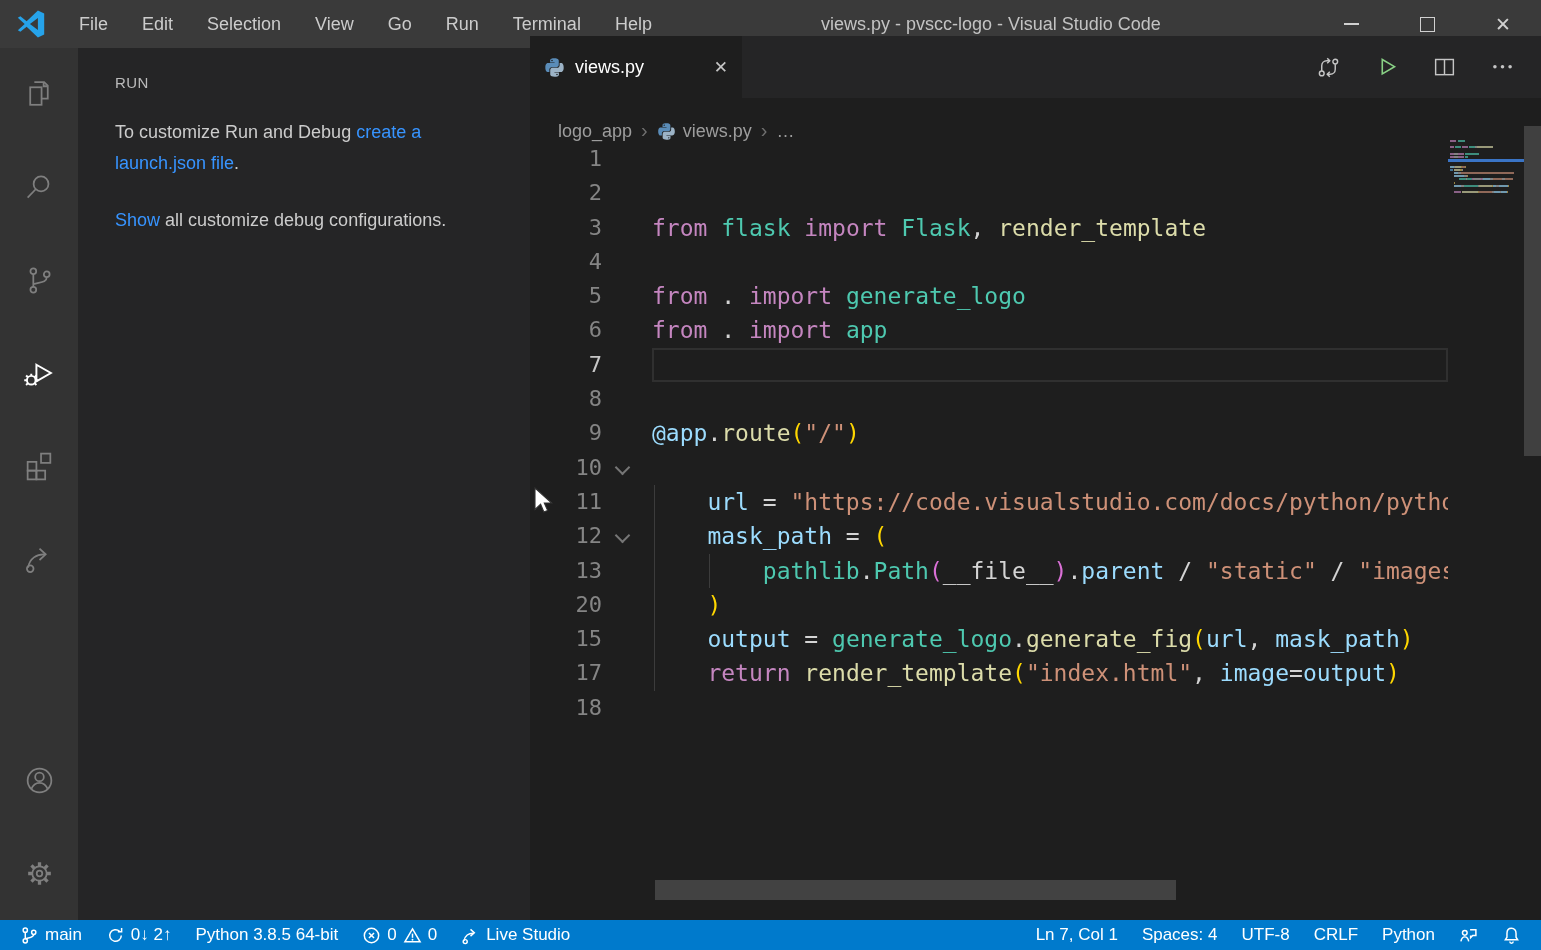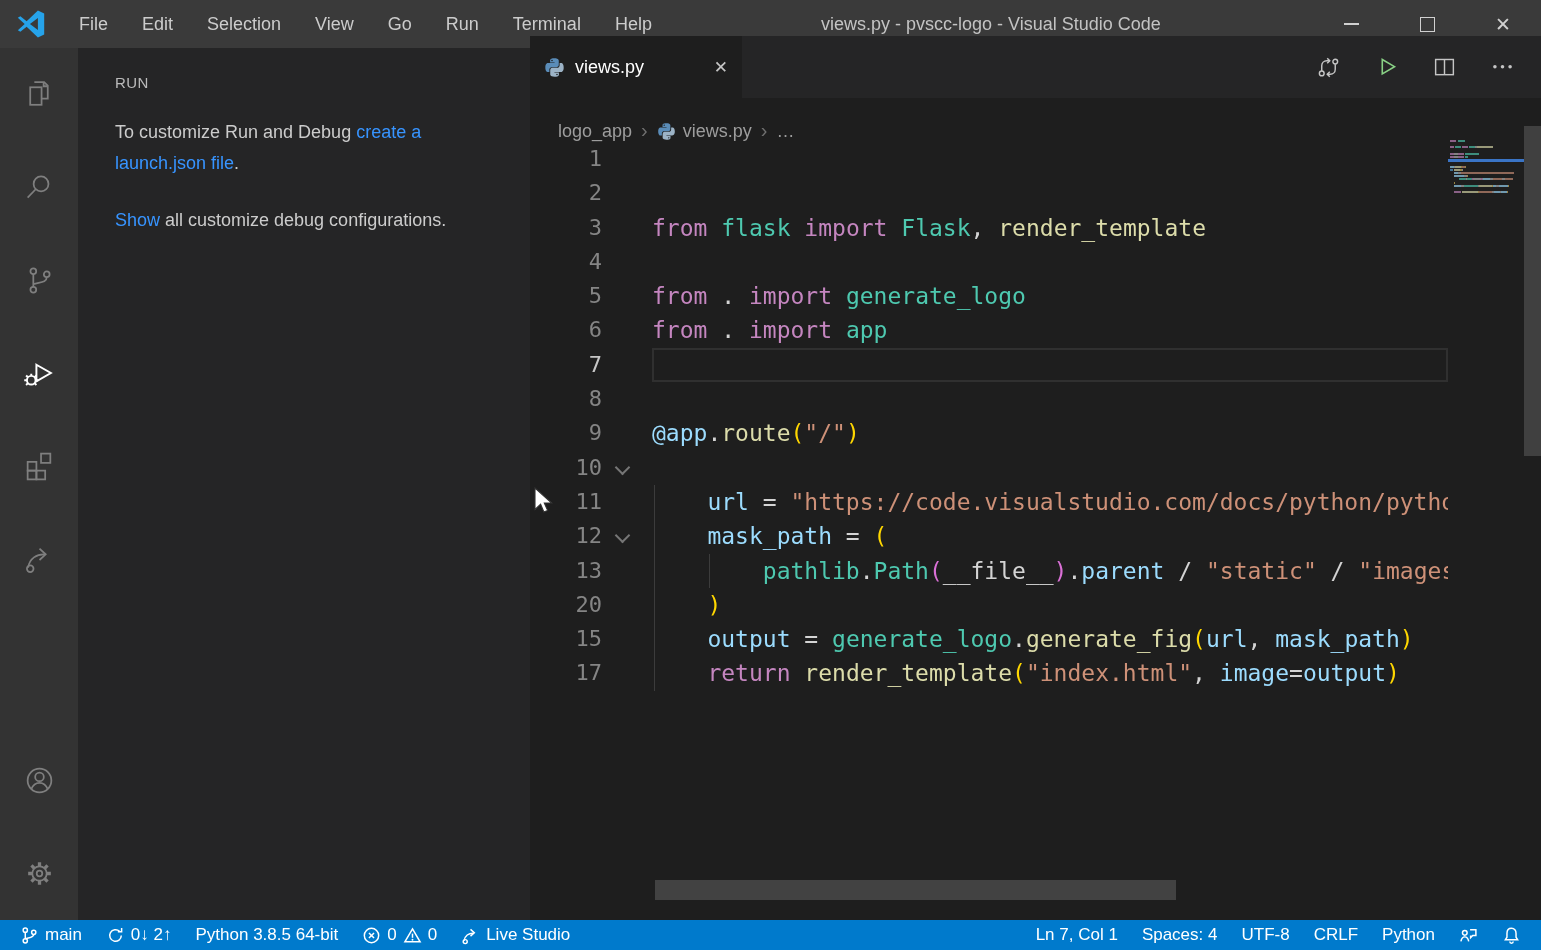--- a/index.html
+++ b/index.html
@@ -285,20 +285,21 @@
         <div class="line current"><div class="gutter">7</div><div class="fold"></div><div class="content"></div></div>
         <div class="line"><div class="gutter">8</div><div class="fold"></div><div class="content"></div></div>
         <div class="line"><div class="gutter">9</div><div class="fold"></div><div class="content"><span class="tk-va">@app</span><span class="tk-pl">.</span><span class="tk-fn">route</span><span class="tk-b1">(</span><span class="tk-st">"/"</span><span class="tk-b1">)</span></div></div>
         <div class="line"><div class="gutter">10</div><div class="fold"><span class="chev"></span></div></div>
         <div class="line"><div class="gutter">11</div><div class="fold"></div><div class="content"><span class="guide" style="left: 2px;"></span><span class="tk-pl">    </span><span class="tk-va">url</span><span class="tk-pl"> = </span><span class="tk-st">"https://code.visualstudio.com/docs/python/python</span></div></div>
         <div class="line"><div class="gutter">12</div><div class="fold"><span class="chev"></span></div><div class="content"><span class="guide" style="left: 2px;"></span><span class="tk-pl">    </span><span class="tk-va">mask_path</span><span class="tk-pl"> = </span><span class="tk-b1">(</span></div></div>
         <div class="line"><div class="gutter">13</div><div class="fold"></div><div class="content"><span class="guide" style="left: 2px;"></span><span class="guide" style="left: 57.36px;"></span><span class="tk-pl">        </span><span class="tk-ty">pathlib</span><span class="tk-pl">.</span><span class="tk-ty">Path</span><span class="tk-b2">(</span><span class="tk-pl">__file__</span><span class="tk-b2">)</span><span class="tk-pl">.</span><span class="tk-va">parent</span><span class="tk-pl"> / </span><span class="tk-st">"static"</span><span class="tk-pl"> / </span><span class="tk-st">"images</span></div></div>
         <div class="line"><div class="gutter">20</div><div class="fold"></div><div class="content"><span class="guide" style="left: 2px;"></span><span class="tk-pl">    </span><span class="tk-b1">)</span></div></div>
         <div class="line"><div class="gutter">15</div><div class="fold"></div><div class="content"><span class="guide" style="left: 2px;"></span><span class="tk-pl">    </span><span class="tk-va">output</span><span class="tk-pl"> = </span><span class="tk-ty">generate_logo</span><span class="tk-pl">.</span><span class="tk-fn">generate_fig</span><span class="tk-b1">(</span><span class="tk-va">url</span><span class="tk-pl">, </span><span class="tk-va">mask_path</span><span class="tk-b1">)</span></div></div>
         <div class="line"><div class="gutter">17</div><div class="fold"></div><div class="content"><span class="guide" style="left: 2px;"></span><span class="tk-pl">    </span><span class="tk-kw">return</span><span class="tk-pl"> </span><span class="tk-fn">render_template</span><span class="tk-b1">(</span><span class="tk-st">"index.html"</span><span class="tk-pl">, </span><span class="tk-va">image</span><span class="tk-pl">=</span><span class="tk-va">output</span><span class="tk-b1">)</span></div></div>
+        <div class="line"><div class="gutter">18</div><div class="fold"></div><div class="content"></div></div>
       </div>
     <div class="minimap" id="minimap">
         <div class="mm-line" style="left: 2px; top: 4px; width: 6.48px; background: rgb(197, 134, 192);"></div>
         <div class="mm-line" style="left: 9.56px; top: 4px; width: 7.56px; background: rgb(78, 201, 176);"></div>
         <div class="mm-line" style="left: 2px; top: 10.4px; width: 4.32px; background: rgb(197, 134, 192);"></div>
         <div class="mm-line" style="left: 7.4px; top: 10.4px; width: 5.4px; background: rgb(78, 201, 176);"></div>
         <div class="mm-line" style="left: 13.88px; top: 10.4px; width: 6.48px; background: rgb(197, 134, 192);"></div>
         <div class="mm-line" style="left: 21.44px; top: 10.4px; width: 5.4px; background: rgb(78, 201, 176);"></div>
         <div class="mm-line" style="left: 26.84px; top: 10.4px; width: 2.16px; background: rgb(184, 184, 184);"></div>
         <div class="mm-line" style="left: 29px; top: 10.4px; width: 16.2px; background: rgb(220, 220, 170);"></div>

